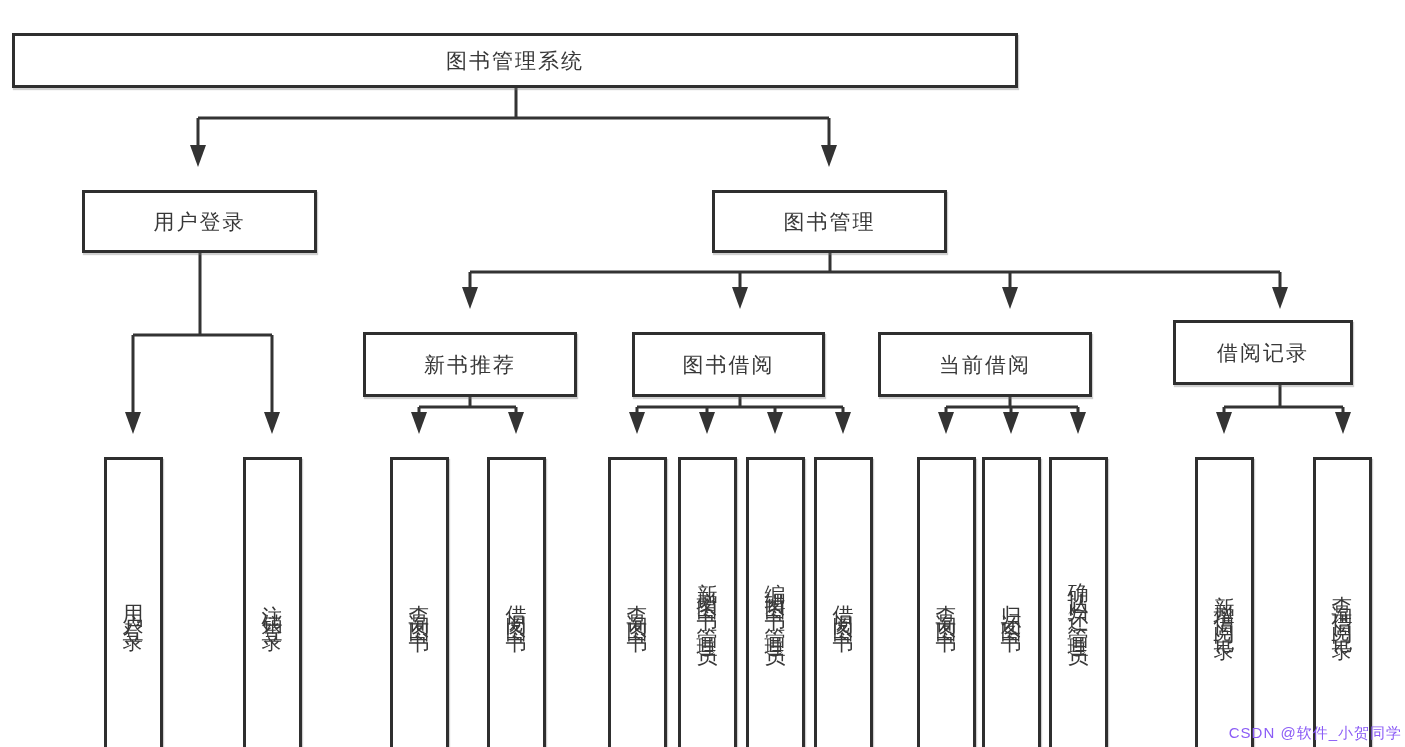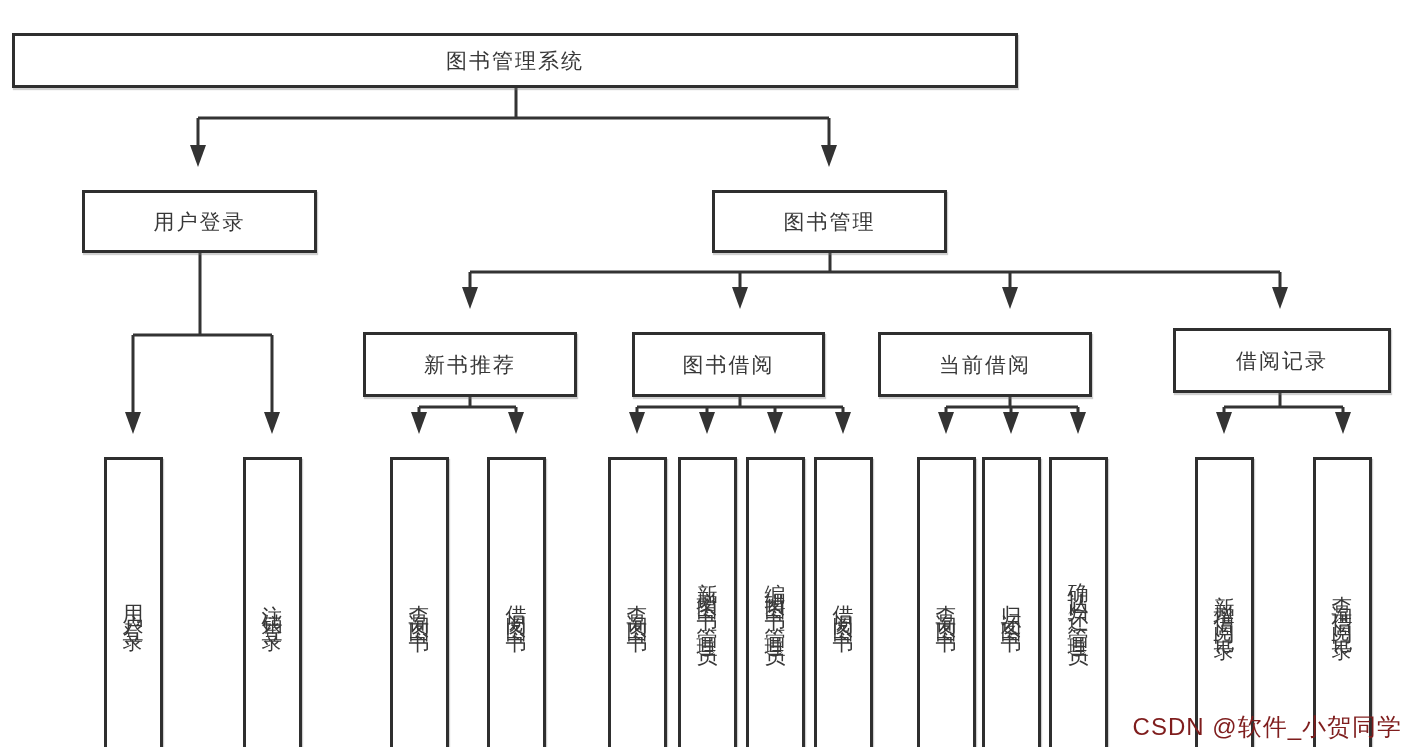--- a/index.html
+++ b/index.html
@@ -47,22 +47,22 @@
     font-size: 21px;
     letter-spacing: 9px;
     line-height: 1;
     color: #383838;
     white-space: nowrap;
   }
   #watermark {
     position: absolute;
     right: 3px;
     bottom: 4px;
-    font-size: 24px;
-    color: #7f1d1d;
+    font-size: 15px;
+    color: #8b5cf6;
     letter-spacing: 1px;
     z-index: 3;
   }
 </style>
 </head>
 <body>
 
 <div id="canvas">
 
   <svg id="wires" viewBox="0 0 1405 747" xmlns="http://www.w3.org/2000/svg">
@@ -110,21 +110,21 @@
 
   <div class="node" style="left:363px; top:312px; width:214px; height:65px;text-align:center;">
     <span>新书推荐</span>
   </div>
   <div class="node" style="left:632px; top:312px; width:193px; height:65px;">
     <span>图书借阅</span>
   </div>
   <div class="node" style="left:878px; top:312px; width:214px; height:65px;">
     <span>当前借阅</span>
   </div>
-  <div class="node" style="left:1173px; top:308px; width:218px; height:65px;">
+  <div class="node" style="left:1173px; top:300px; width:180px; height:65px;">
     <span>借阅记录</span>
   </div>
 
   <div class="node leaf" style="left:104px; top:437px; width:59px; height:298px;">
     <span class="vtext">用户登录</span>
   </div>
   <div class="node leaf" style="left:243px; top:437px; width:59px; height:298px;">
     <span class="vtext">注销登录</span>
   </div>
 

